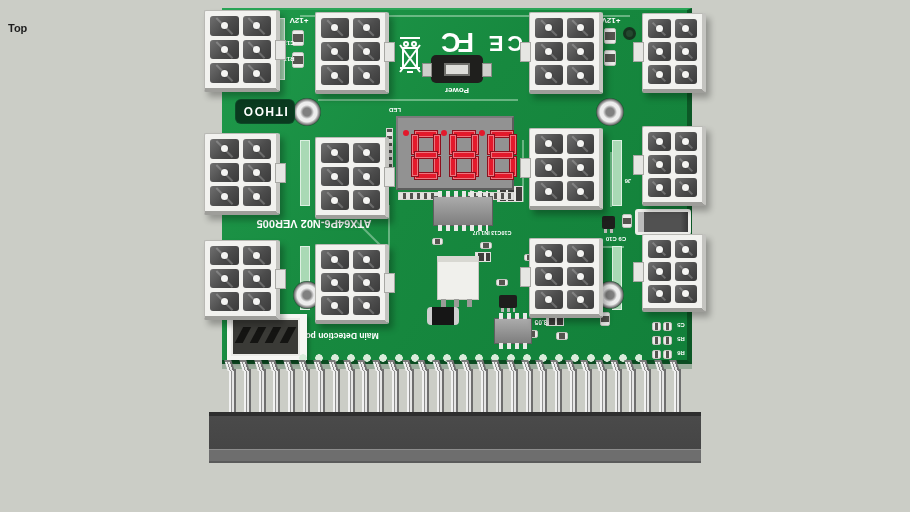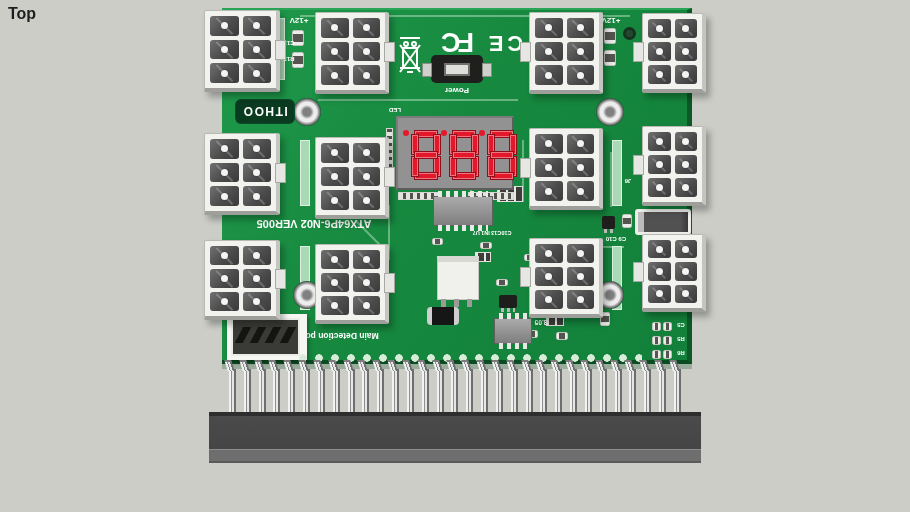--- a/index.html
+++ b/index.html
@@ -1,19 +1,19 @@
 <!DOCTYPE html>
 <html><head>
 <meta charset="utf-8">
 <style>
   html,body{margin:0;padding:0;background:#cbcdc6;}
   .stage{position:relative;width:910px;height:512px;background:#cbcdc6;overflow:hidden;
          font-family:"Liberation Sans",sans-serif;}
   .abs{position:absolute;}
-  .cam-label{left:8px;top:5px;font-size:16px;font-weight:bold;color:#1d1d1d;text-align:right;}
+  .cam-label{left:8px;top:22px;font-size:11px;font-weight:bold;color:#1d1d1d;text-align:right;}
 
   
   .pcb{left:222px;top:8px;width:470px;height:356px;
        background:linear-gradient(125deg,#1f9a4b 0%,#17893f 45%,#12803a 100%);
        border-top:2px solid #2aa557;border-right:5px solid #0c5826;border-bottom:4px solid #0a4c21;
        box-sizing:border-box;}
   .pcb-edge{left:222px;top:362px;width:470px;height:7px;background:#0e512444;}
 
   .tr{background:rgba(205,236,211,.45);}
   .strip{background:#a9d9b5;border:1px solid #ddf0e2;box-sizing:border-box;}

